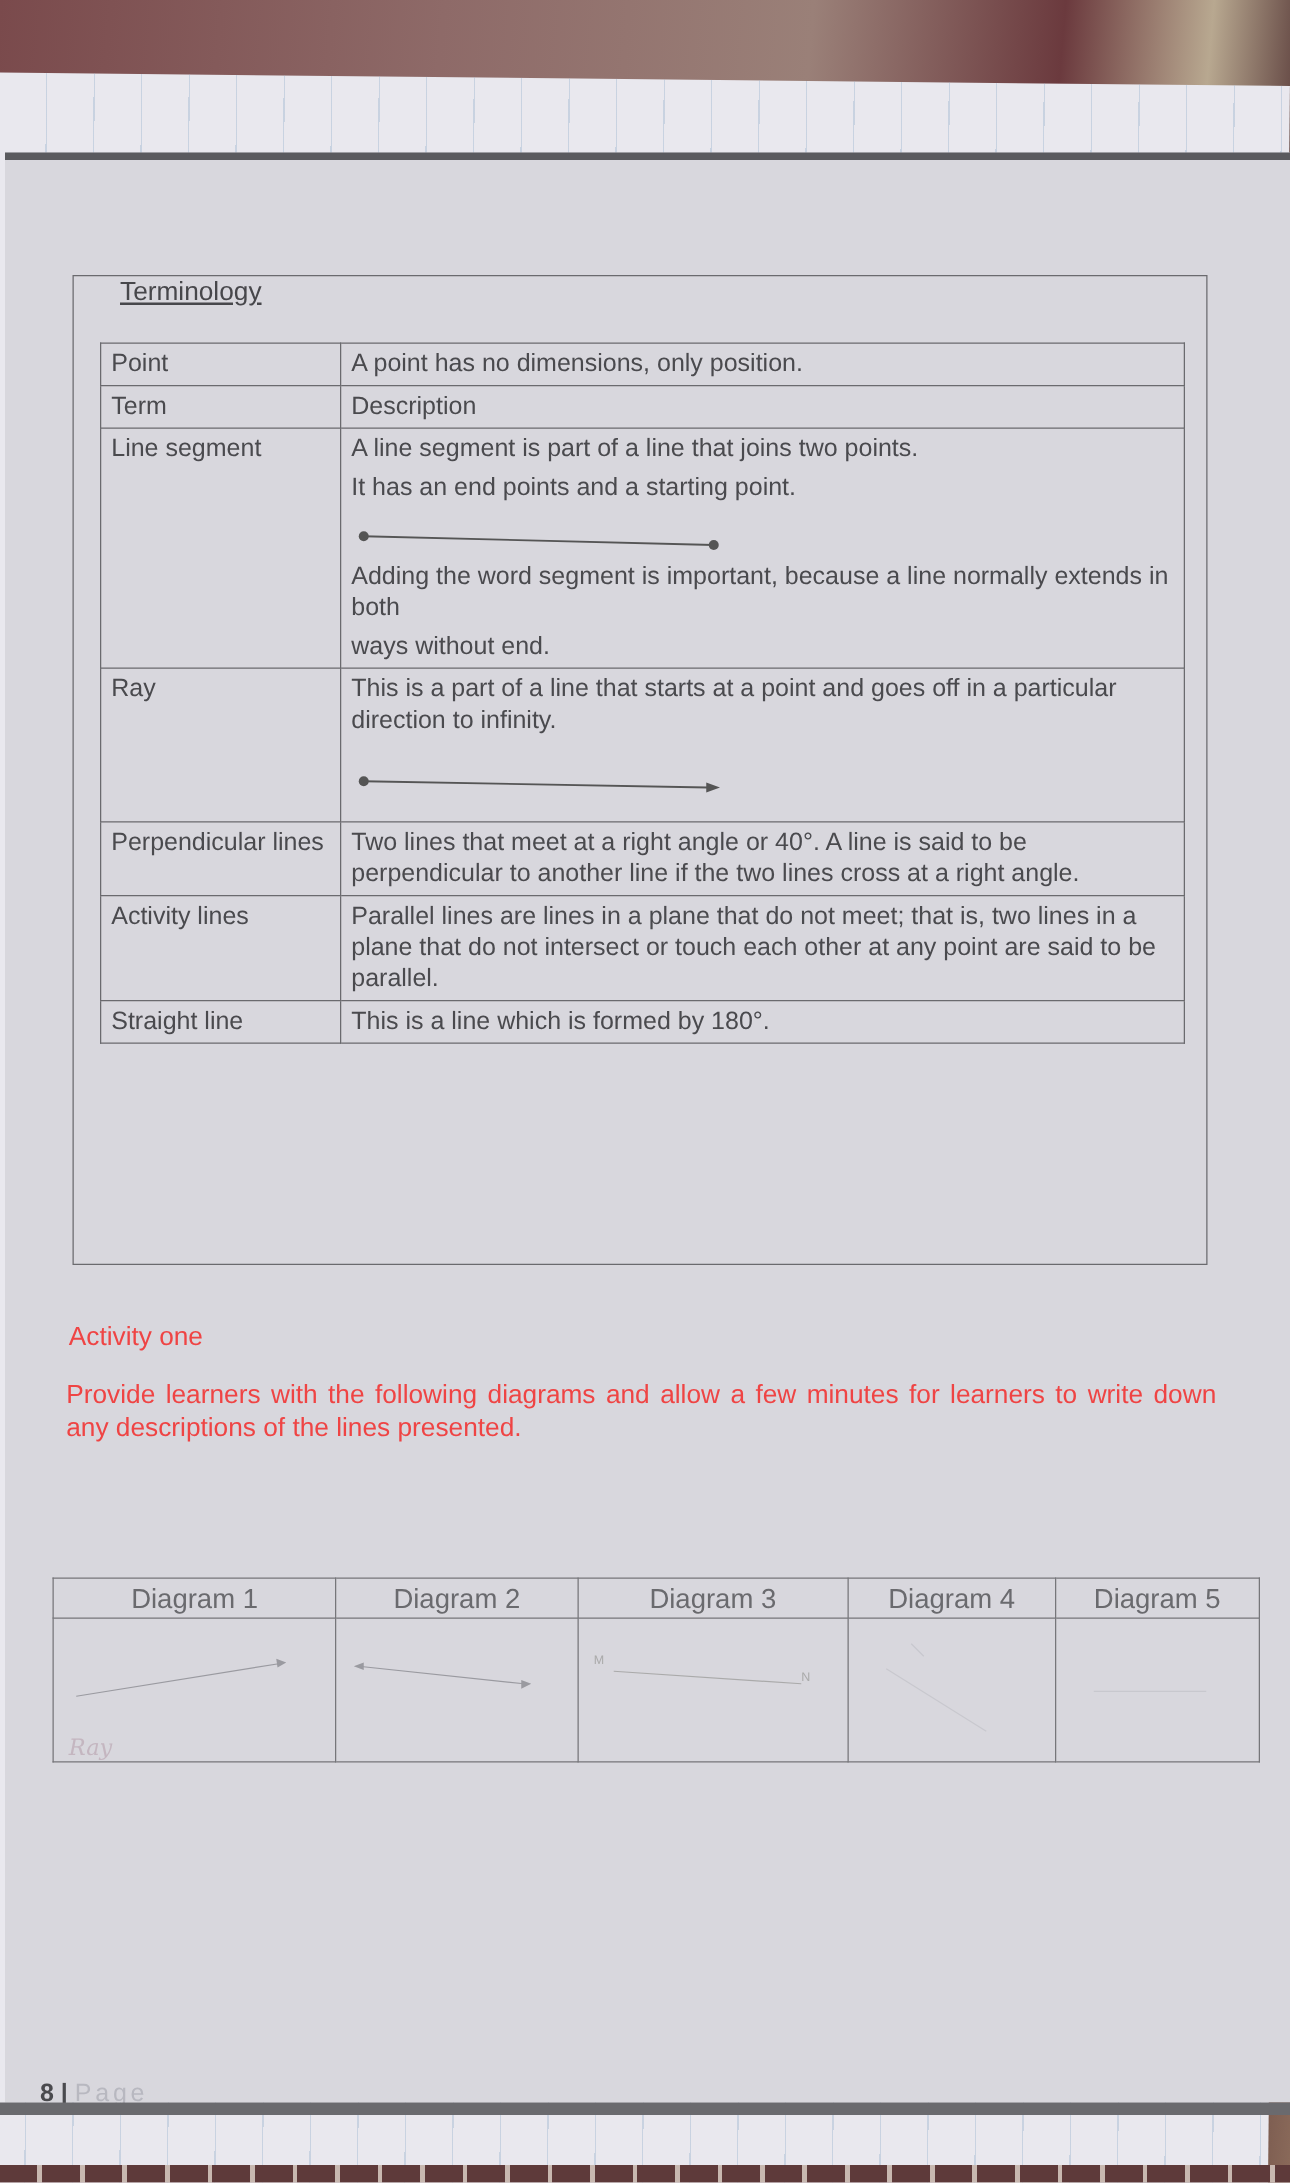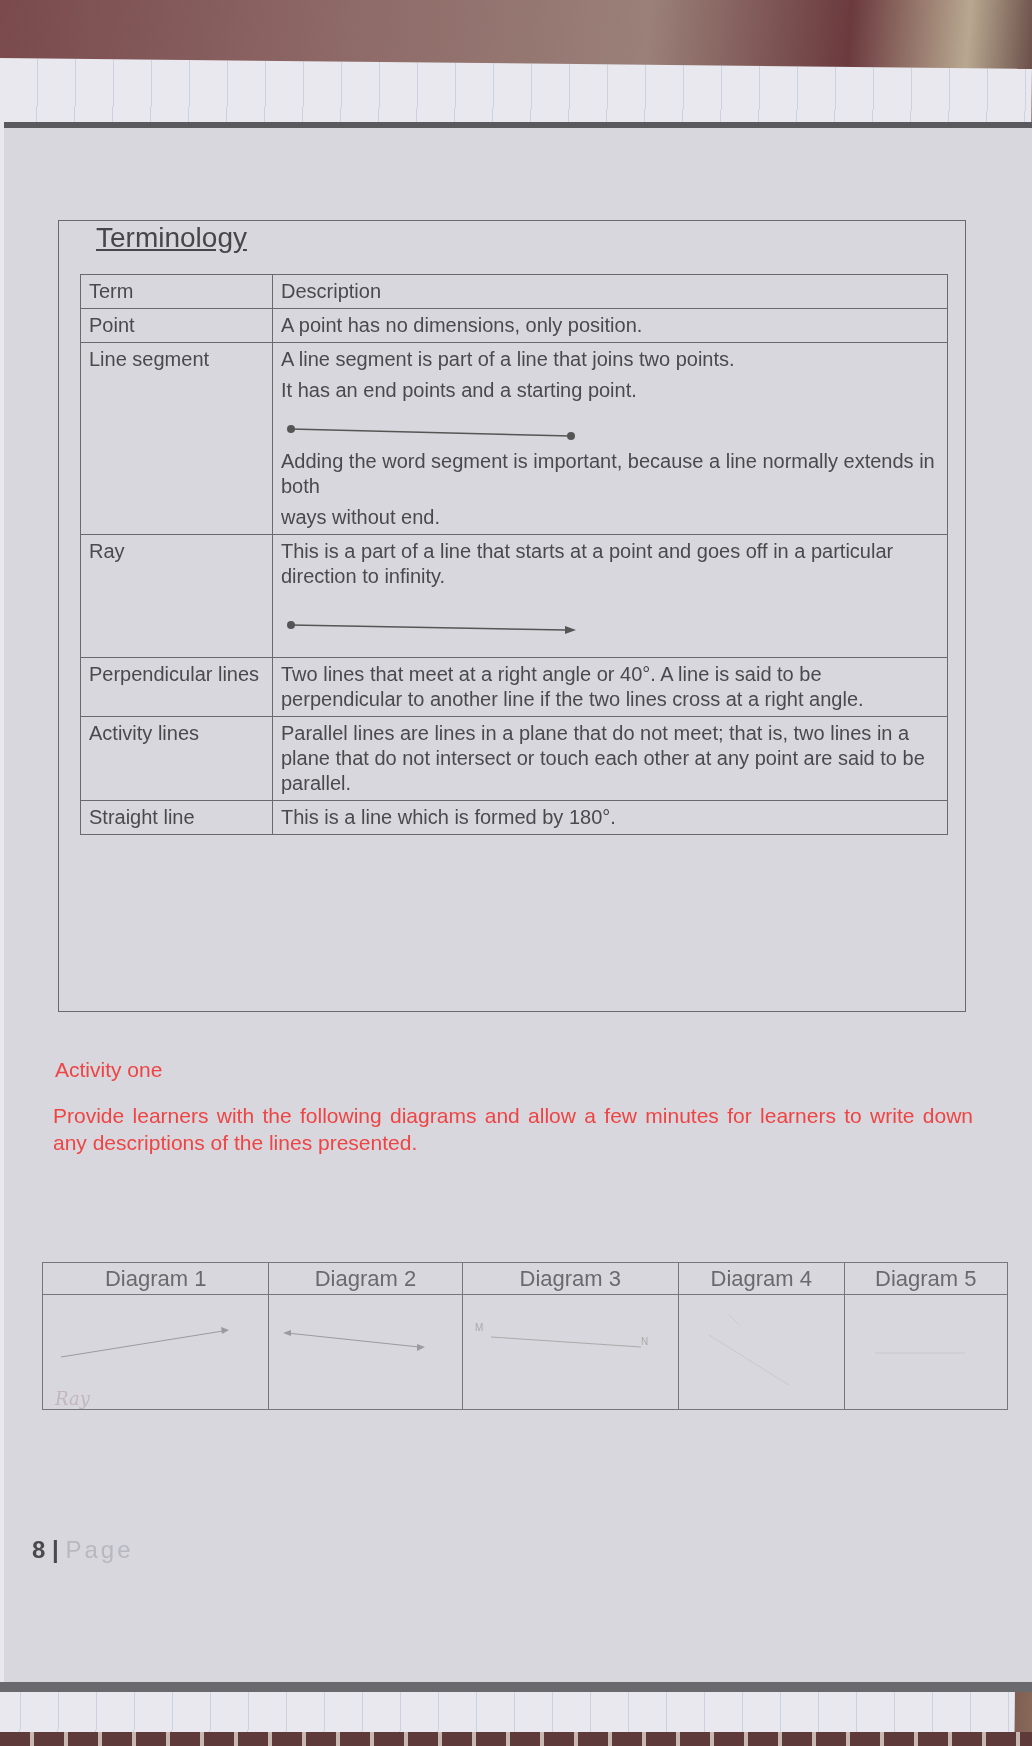--- a/index.html
+++ b/index.html
@@ -20,21 +20,21 @@
     position: absolute; left: 4px; top: 122px; width: 1028px; height: 1560px;
     background: #d8d7dd;
     border-top: 6px solid #5a5a5e;
   }
   .term-box {
     position: absolute; left: 58px; top: 220px; width: 908px; height: 792px;
     border: 1.5px solid #6a6a6e;
   }
   .term-title {
     position: absolute; left: 96px; top: 222px;
-    font-size: 28px; text-decoration: underline; color: #47474b;
+    font-size: 21px; text-decoration: underline; color: #47474b;
   }
   table.terms {
     position: absolute; left: 80px; top: 274px; width: 868px;
     border-collapse: collapse; font-size: 20px; color: #4a4a4e;
   }
   table.terms td {
     border: 1.2px solid #6a6a6e; vertical-align: top; padding: 4px 8px; line-height: 25px;
   }
   table.terms td.term { width: 192px; }
   .p-line { display: block; }
@@ -45,21 +45,21 @@
     font-size: 21px; line-height: 27px; text-align: justify; color: #ef4444;
   }
   table.diagrams {
     position: absolute; left: 42px; top: 1262px; width: 966px;
     border-collapse: collapse; font-size: 22px; color: #6a6a6e;
   }
   table.diagrams th { border: 1.2px solid #76767a; font-weight: normal; height: 32px; text-align: center; }
   table.diagrams td { border: 1.2px solid #76767a; height: 115px; position: relative; }
   .diag-svg { position: absolute; left: 0; top: 0; width: 100%; height: 100%; }
   .handwritten { position: absolute; left: 12px; bottom: 0; font-family: "DejaVu Serif", serif; font-size: 18px; color: #c4b6c0; font-style: italic; }
-  .page-footer { position: absolute; left: 32px; top: 1536px; font-size: 24px; }
+  .page-footer { position: absolute; left: 32px; top: 1664px; font-size: 20px; }
   .page-num { color: #4a4a4e; font-weight: bold; }
   .page-label { color: #b8b8c0; letter-spacing: 3px; }
   .bottom-strip {
     position: absolute; left: 0; top: 1682px; width: 1032px; height: 10px; background: #6a6a6e;
   }
   .bottom-edge {
     position: absolute; left: 0; top: 1732px; width: 1032px; height: 14px;
     background: repeating-linear-gradient(90deg, #5e3a3a 0, #5e3a3a 30px, #c8b8b0 30px, #c8b8b0 34px);
   }
 </style>
@@ -69,26 +69,26 @@
 <div class="notebook"></div>
 
 <div class="page"></div>
 
 <div class="term-box"></div>
 <div class="term-title">Terminology</div>
 
 <table class="terms">
   <tbody>
       <tr>
+    <td class="term">Point</td>
+    <td>A point has no dimensions, only position.</td>
+  </tr>
+  <tr>
     <td class="term">Term</td>
     <td>Description</td>
-  </tr>
-  <tr>
-    <td class="term">Point</td>
-    <td>A point has no dimensions, only position.</td>
   </tr>
   <tr>
     <td class="term">Line segment</td>
     <td>
       <span class="p-line">A line segment is part of a line that joins two points.</span>
       <span class="p-line" style="margin-top:6px">It has an end points and a starting point.</span>
       <svg class="seg-fig" width="300" height="50" style="margin:6px 0 4px 0">
         <circle cx="10" cy="20" r="4" fill="#555"></circle>
         <line x1="10" y1="20" x2="290" y2="27" stroke="#555" stroke-width="1.5"></line>
         <circle cx="290" cy="27" r="4" fill="#555"></circle>

